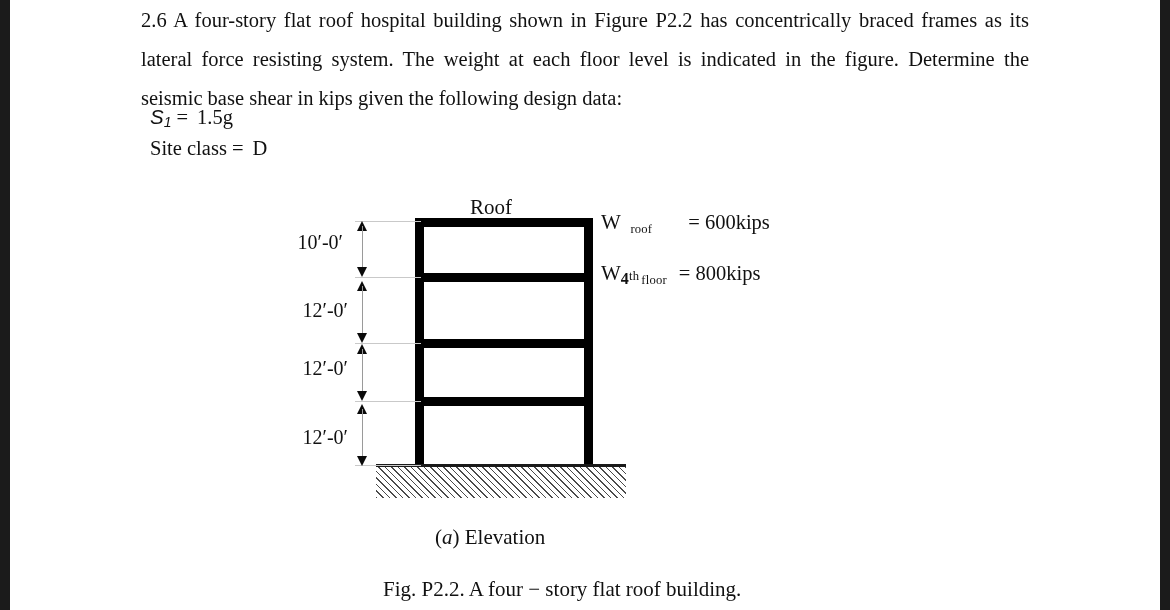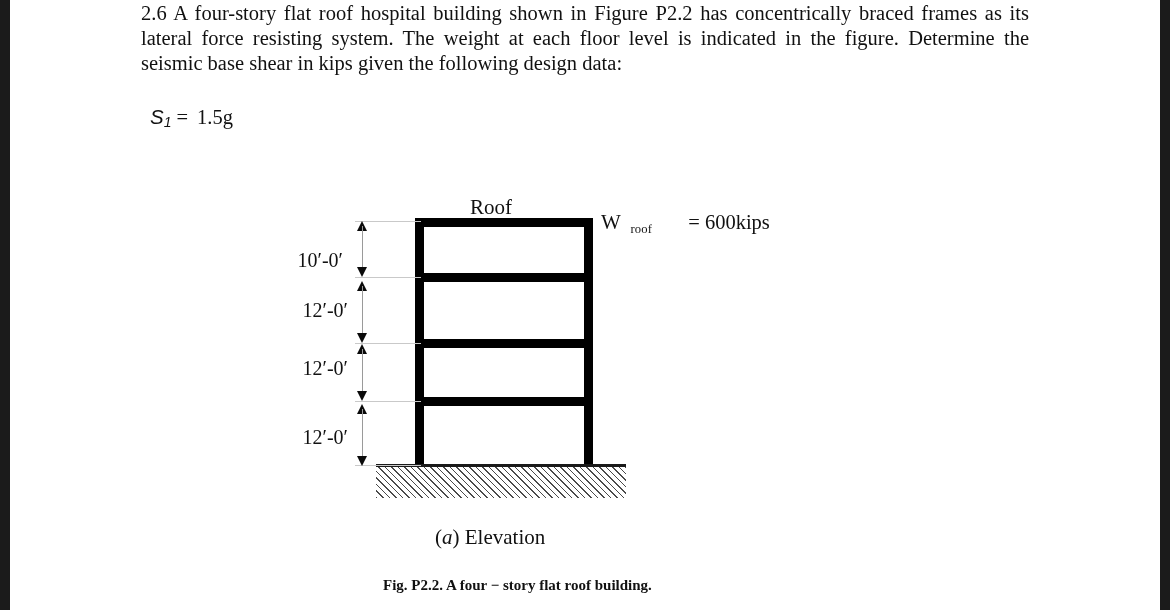--- a/index.html
+++ b/index.html
@@ -36,21 +36,21 @@
     background: #ffffff;
   }
 
   
   .problem-text {
     position: absolute;
     left: 131px;
     top: 1px;
     width: 888px;
     font-size: 20.5px;
-    line-height: 25px;
+    line-height: 39px;
     text-align: justify;
     text-justify: inter-word;
   }
 
   
   .design-data {
     position: absolute;
     left: 140px;
     top: 104px;
     font-size: 20.5px;
@@ -205,42 +205,44 @@
     left: 425px;
     top: 525px;
     font-size: 21px;
     white-space: nowrap;
   }
   .caption-a .ital { font-style: italic; }
   .caption-fig {
     position: absolute;
     left: 373px;
     top: 577px;
-    font-size: 15px;
-    white-space: nowrap;
-    font-weight: bold;
+    font-size: 21px;
+    white-space: nowrap;
   }
 </style>
 </head>
 <body>
 
 <div class="edge-band left"></div>
 <div class="edge-band right"></div>
 
 <div class="page">
 
   <div class="problem-text">2.6 A four-story flat roof hospital building shown in Figure P2.2 has concentrically braced frames as its lateral force resisting system. The weight at each floor level is indicated in the figure. Determine the seismic base shear in kips given the following design data:</div>
 
   <div class="design-data">
 
     <div class="data-row">
       <span class="var">S<sub>1</sub></span><span class="eq">=</span><span class="val">1.5g</span>
     </div>
 
 
+    <div class="data-row">
+      <span>Site class</span><span class="eq">=</span><span class="val">D</span>
+    </div>
 
   </div>
 
   <div class="figure">
 
     <div class="roof-label">Roof</div>
 
     <div class="column left" style="top:218px;height:248px;"></div>
     <div class="column right" style="top:218px;height:248px;"></div>
 
@@ -272,29 +274,32 @@
       <div class="arrow up"></div>
       <div class="shaft"></div>
       <div class="arrow down"></div>
     </div>
     <div class="dim-line" style="top:404px;height:62px;">
       <div class="arrow up"></div>
       <div class="shaft"></div>
       <div class="arrow down"></div>
     </div>
 
-    <div class="dim-text" style="left:243px;top:249px;">10′-0′</div>
+    <div class="dim-text" style="left:243px;top:231px;">10′-0′</div>
     <div class="dim-text" style="left:248px;top:299px;">12′-0′</div>
     <div class="dim-text" style="left:248px;top:357px;">12′-0′</div>
     <div class="dim-text" style="left:248px;top:426px;">12′-0′</div>
 
     <div class="weight" style="left:591px;top:210px;">
       <span class="wsym">W</span><span class="wsub">&nbsp;&nbsp;<span class="fl">roof</span></span><span class="weq" style="padding-left:36px;">=</span> <span>600kips</span>
     </div>
 
+    <div class="weight" style="left:591px;top:261px;">
+      <span class="wsym">W</span><span class="wsub"><span class="num">4</span><span class="sup">th</span><span class="fl">floor</span></span><span class="weq" style="padding-left:12px;">=</span> <span>800kips</span>
+    </div>
 
 
 
     <div class="caption-a"><span>(</span><span class="ital">a</span><span>) Elevation</span></div>
 
     <div class="caption-fig">Fig.  P2.2. A four − story flat roof building.</div>
 
   </div>
 </div>
 

